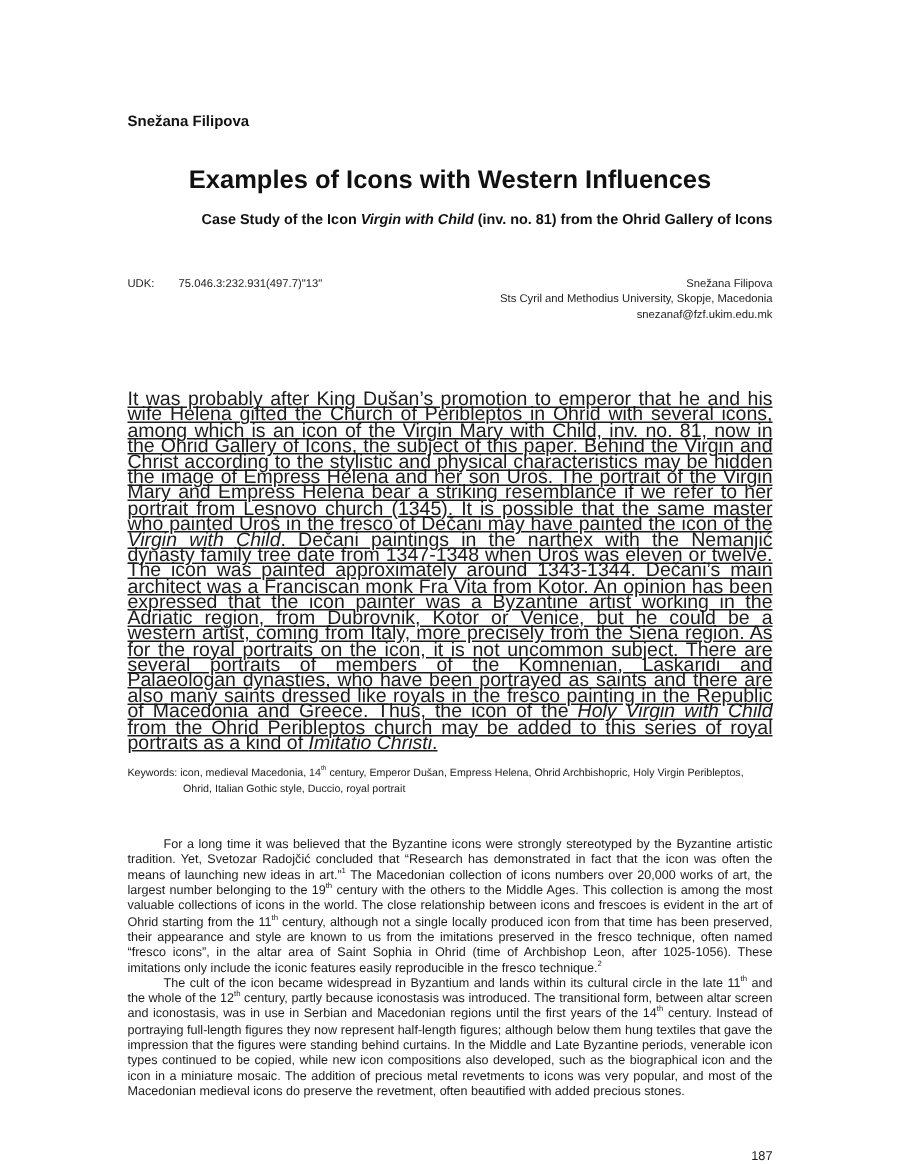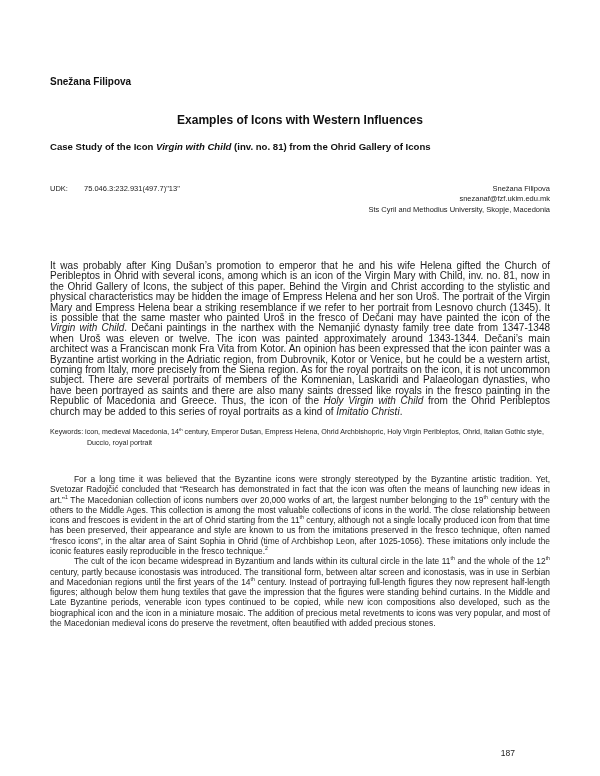--- a/index.html
+++ b/index.html
@@ -7,80 +7,81 @@
   body {
     font-family: "Liberation Sans", sans-serif;
     color: #1b1b1b;
     -webkit-font-smoothing: antialiased;
   }
   .page {
     width: 600px;
     height: 776px;
     background: #ffffff;
     position: relative;
-    padding: 0 50px;
+    padding: 0 85px;
     overflow: hidden;
   }
   .author-header {
     padding-top: 76px;
     font-size: 10px;
     font-weight: bold;
     color: #111;
   }
   .title-block {
     margin-top: 26px;
     text-align: center;
     font-weight: bold;
-    font-size: 12px;
+    font-size: 17px;
     line-height: 14.5px;
     color: #111;
   }
   .subtitle {
     margin-top: 13px;
-    text-align: left;
+    text-align: right;
     font-weight: bold;
     font-size: 9.6px;
     white-space: nowrap;
     color: #111;
   }
   .meta-row {
     margin-top: 32px;
     display: flex;
     justify-content: space-between;
     align-items: flex-start;
     font-size: 7.5px;
     line-height: 10.5px;
   }
   .udk-value { margin-left: 14px; }
   .affiliation { text-align: right; }
   .abstract {
     margin-top: 46px;
-    font-size: 10px;
+    font-size: 13px;
     line-height: 10.4px;
     text-align: justify;
+    text-decoration: underline;
   }
   .keywords {
     margin-top: 10px;
     font-size: 7.1px;
     line-height: 10.4px;
     padding-left: 37px;
     text-indent: -37px;
   }
   .keywords-label { font-weight: normal; }
   .body-text {
     margin-top: 26px;
     font-size: 8.4px;
     line-height: 10.3px;
     text-align: justify;
   }
   .body-text p { text-indent: 24px; }
   .page-number {
     position: absolute;
     right: 85px;
-    bottom: 18px;
+    bottom: 1px;
     font-size: 8.5px;
   }
   sup { font-size: 0.62em; vertical-align: super; line-height: 0; }
   i { font-style: italic; }
 </style>
 </head>
 <body>
 
 <div class="page">
 
@@ -92,22 +93,22 @@
 
   <div class="subtitle">Case Study of the Icon <i>Virgin with Child</i> (inv. no. 81) from the Ohrid Gallery of Icons</div>
 
   <div class="meta-row">
     <div class="udk">
       <span class="udk-label">UDK:</span>
       <span class="udk-value">75.046.3:232.931(497.7)"13"</span>
     </div>
     <div class="affiliation">
       <div>Snežana Filipova</div>
+      <div>Sts Cyril and Methodius University, Skopje, Macedonia</div>
       <div>snezanaf@fzf.ukim.edu.mk</div>
-      <div>Sts Cyril and Methodius University, Skopje, Macedonia</div>
     </div>
   </div>
 
   <div class="abstract">It was probably after King Dušan’s promotion to emperor that he and his wife Helena gifted the Church of Peribleptos in Ohrid with several icons, among which is an icon of the Virgin Mary with Child, inv. no. 81, now in the Ohrid Gallery of Icons, the subject of this paper. Behind the Virgin and Christ according to the stylistic and physical characteristics may be hidden the image of Empress Helena and her son Uroš. The portrait of the Virgin Mary and Empress Helena bear a striking resemblance if we refer to her portrait from Lesnovo church (1345). It is possible that the same master who painted Uroš in the fresco of Dečani may have painted the icon of the <i>Virgin with Child</i>. Dečani paintings in the narthex with the Nemanjić dynasty family tree date from 1347-1348 when Uroš was eleven or twelve. The icon was painted approximately around 1343-1344. Dečani’s main architect was a Franciscan monk Fra Vita from Kotor. An opinion has been expressed that the icon painter was a Byzantine artist working in the Adriatic region, from Dubrovnik, Kotor or Venice, but he could be a western artist, coming from Italy, more precisely from the Siena region. As for the royal portraits on the icon, it is not uncommon subject. There are several portraits of members of the Komnenian, Laskaridi and Palaeologan dynasties, who have been portrayed as saints and there are also many saints dressed like royals in the fresco painting in the Republic of Macedonia and Greece. Thus, the icon of the <i>Holy Virgin with Child</i> from the Ohrid Peribleptos church may be added to this series of royal portraits as a kind of <i>Imitatio Christi</i>.</div>
 
   <div class="keywords">
     <span class="keywords-label">Keywords:</span>
     <span>icon, medieval Macedonia, 14<sup>th</sup> century, Emperor Dušan, Empress Helena, Ohrid Archbishopric, Holy Virgin Peribleptos, Ohrid, Italian Gothic style, Duccio, royal portrait</span>
   </div>
 

